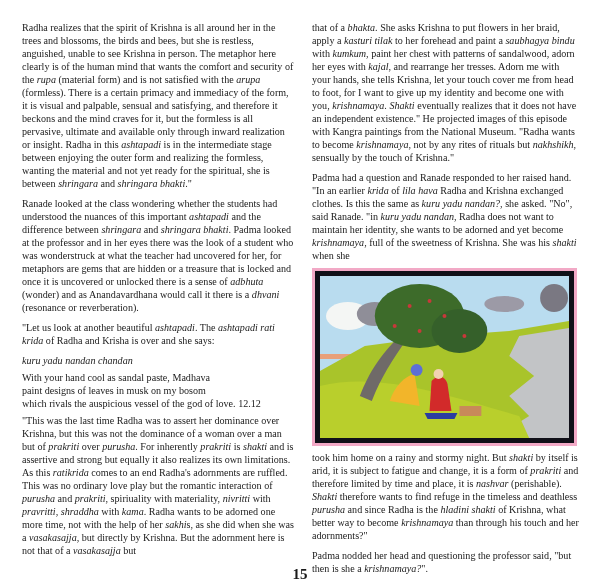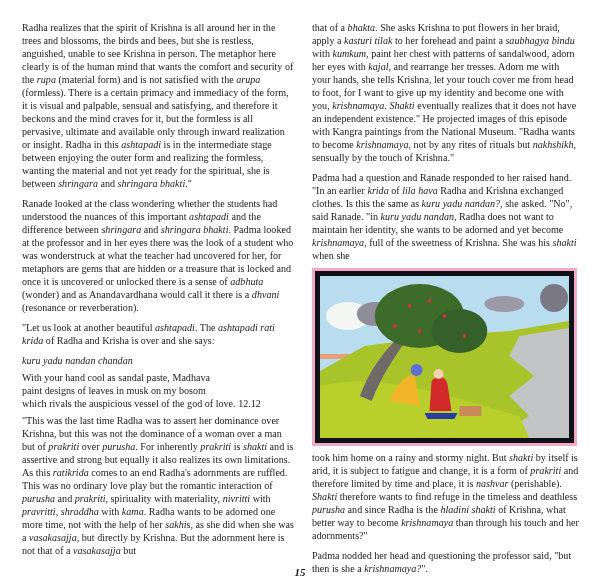--- a/index.html
+++ b/index.html
@@ -6,21 +6,21 @@
   body { width: 600px; height: 586px; position: relative; overflow: hidden;
          font-family: "Liberation Serif", "DejaVu Serif", serif; color: #1a1a1a; }
   .col { position: absolute; top: 21px; width: 272px; font-size: 10.1px; line-height: 13.0px; }
   .col-left { left: 22px; }
   .col-right { left: 312px; width: 268px; }
   p { margin: 0 0 7px 0; }
   i { }
   .verse { text-align: left; margin: 0 0 4px 0; }
   .verse-it { font-style: italic; }
   .page-num { position: absolute; top: 566px; left: 0; width: 600px; text-align: center;
-              font-size: 11px; font-weight: bold; font-style: italic; }
+              font-size: 15px; font-weight: bold; }
   .figure { position: relative; width: 265px; height: 178px; margin: 6px 0 5px 0;
             background: #f2a9c6; padding: 3px; box-sizing: border-box; }
   .figure-inner { width: 100%; height: 100%; background: #101018; padding: 5px; box-sizing: border-box; }
   .painting { width: 100%; height: 100%; display: block; }
 </style>
 </head>
 <body>
 
 <div class="col col-left">
   <p>Radha realizes that the spirit of Krishna is all around her in the trees and blossoms, the birds and bees, but she is restless, anguished, unable to see Krishna in person. The metaphor here clearly is of the human mind that wants the comfort and security of the <i>rupa</i> (material form) and is not satisfied with the <i>arupa</i> (formless). There is a certain primacy and immediacy of the form, it is visual and palpable, sensual and satisfying, and therefore it beckons and the mind craves for it, but the formless is all pervasive, ultimate and available only through inward realization or insight. Radha in this <i>ashtapadi</i> is in the intermediate stage between enjoying the outer form and realizing the formless, wanting the material and not yet ready for the spiritual, she is between <i>shringara</i> and <i>shringara bhakti</i>."</p>

